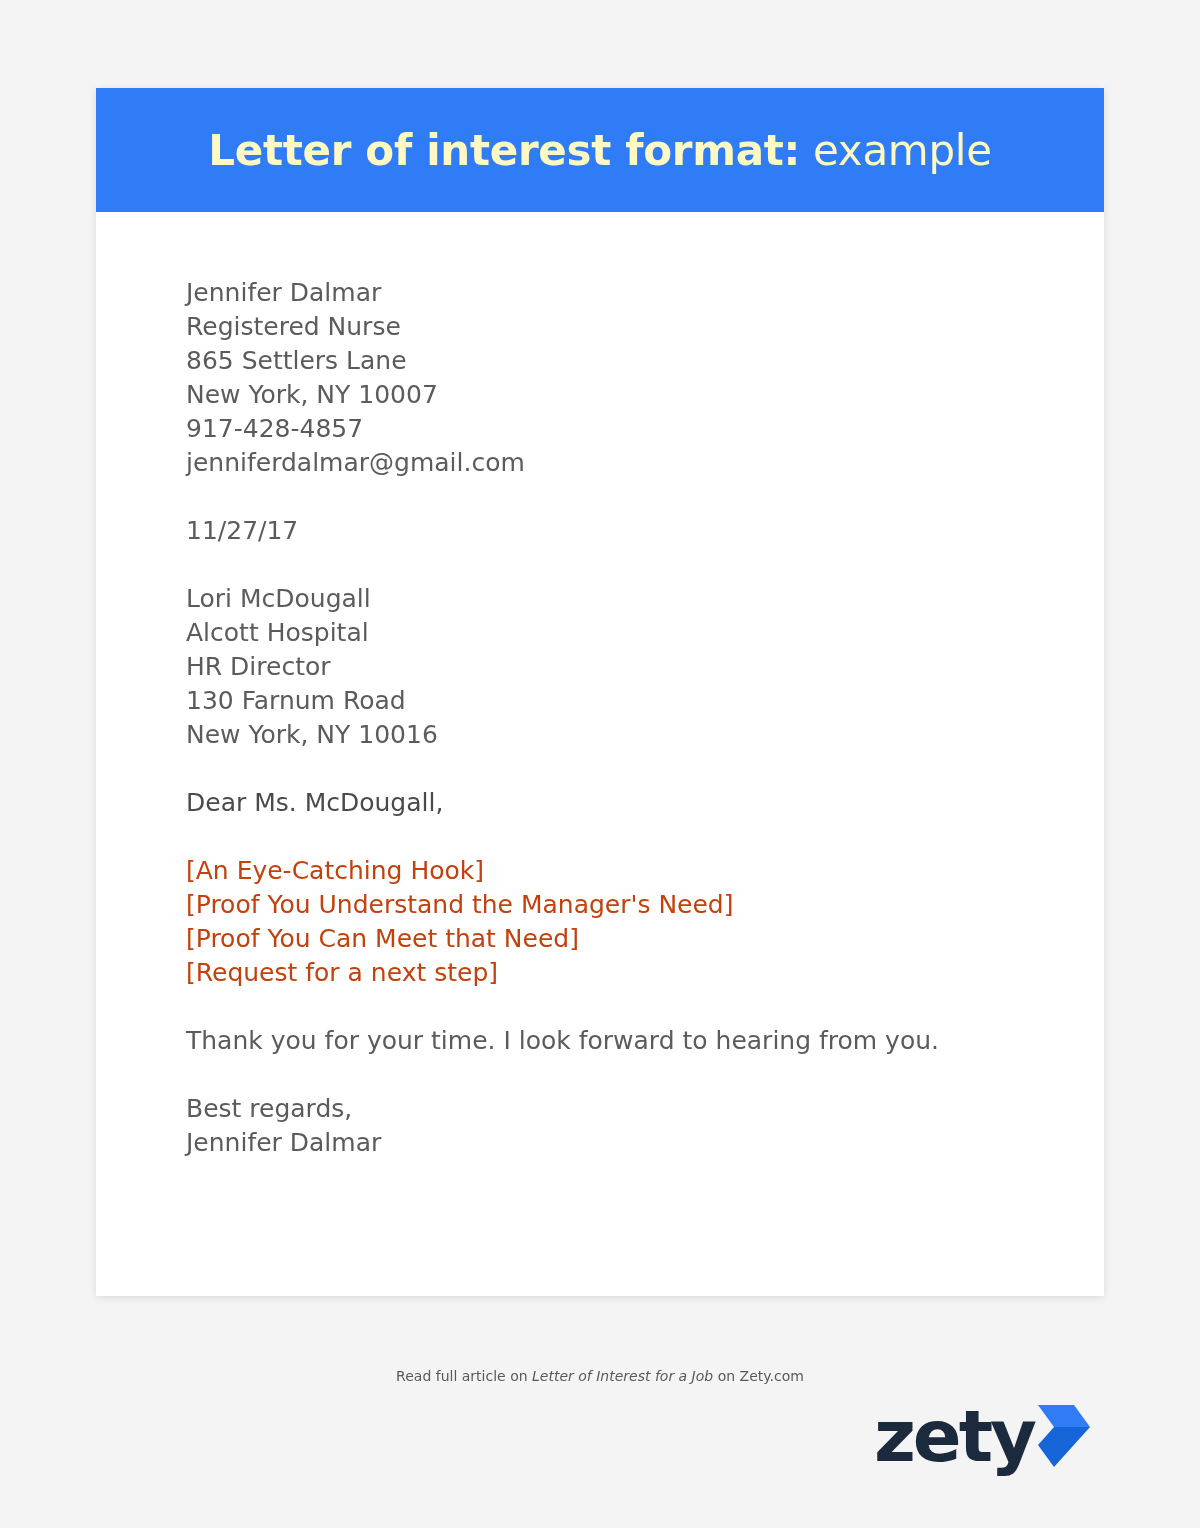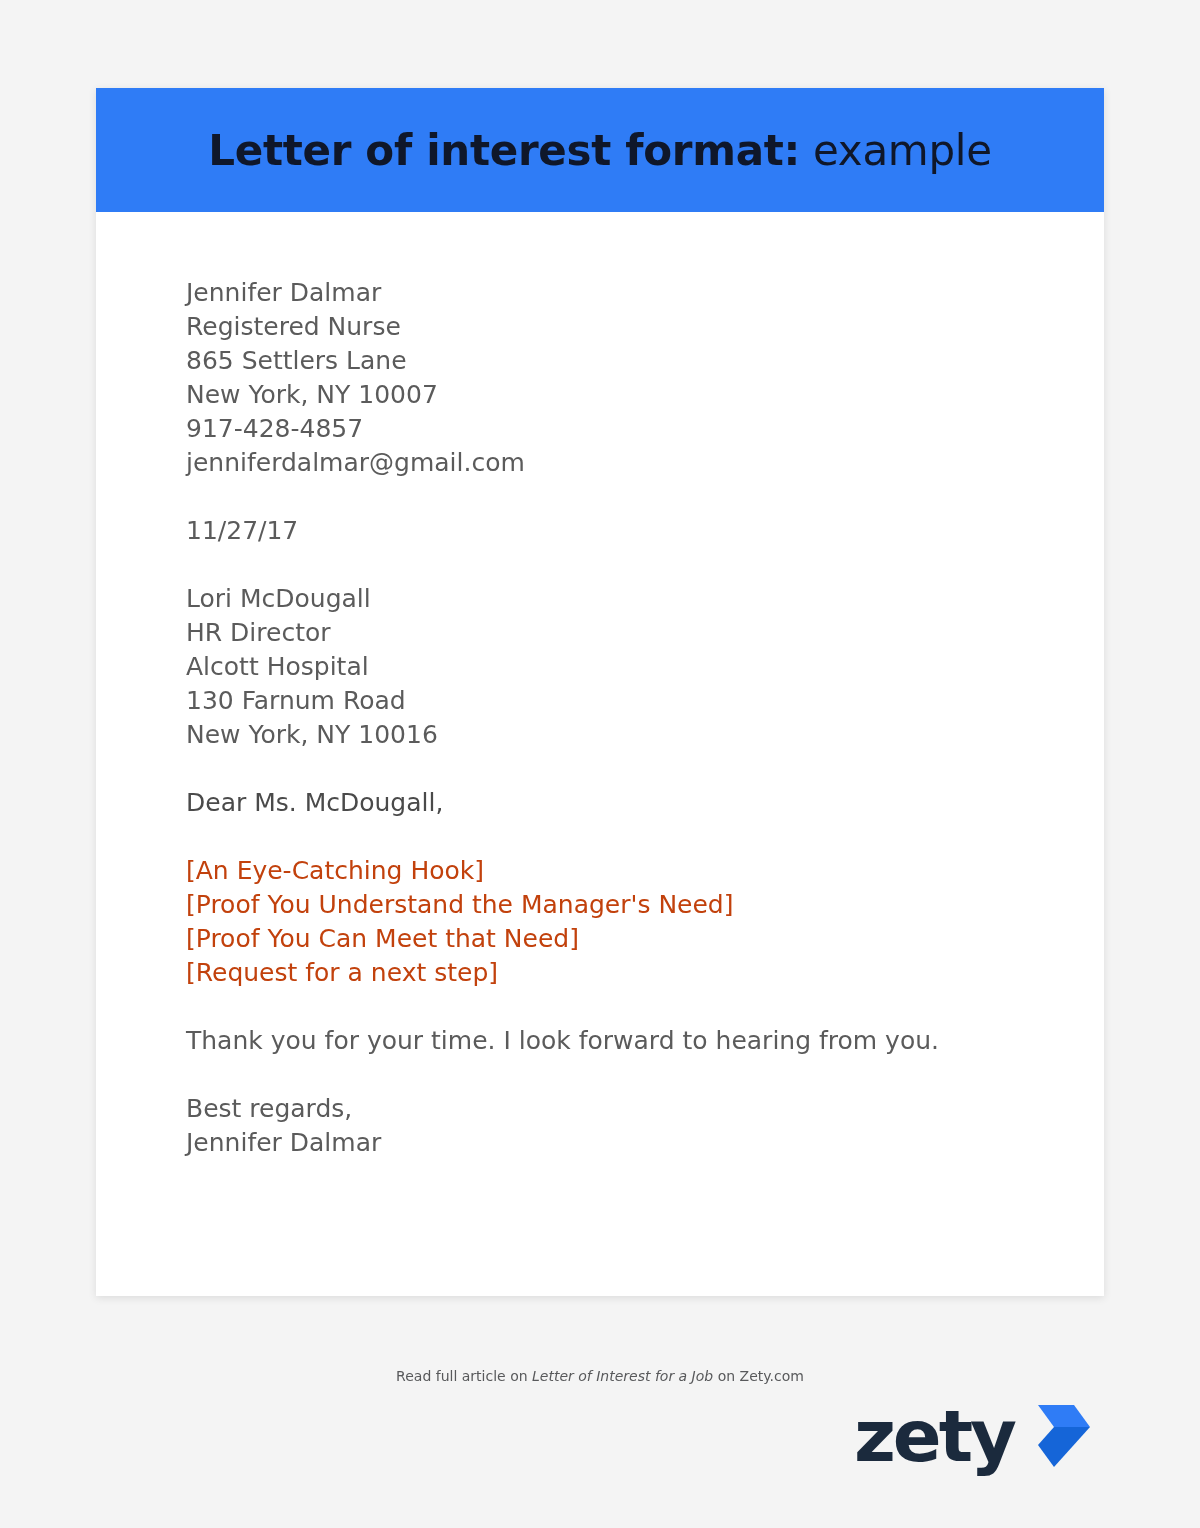--- a/index.html
+++ b/index.html
@@ -28,21 +28,21 @@
     box-shadow: 0 2px 8px rgba(0,0,0,0.10);
   }
   .card-header {
     height: 124px;
     background: #2f7cf6;
     display: flex;
     align-items: center;
     justify-content: center;
   }
   .card-title {
-    color: #0f172a;
+    color: #fef9c3;
     font-size: 42px;
     letter-spacing: -0.3px;
     white-space: nowrap;
   }
   .card-title .bold {
     font-weight: bold;
   }
   .card-title .light {
     font-weight: normal;
   }
@@ -78,21 +78,21 @@
   }
   .footnote .em {
     font-style: italic;
   }
   .logo {
     position: absolute;
     right: 110px;
     top: 1400px;
     display: flex;
     align-items: center;
-    gap: 20px;
+    gap: 0;
   }
   .logo-word {
     font-size: 72px;
     font-weight: bold;
     color: #1b2a3d;
     letter-spacing: -3px;
     line-height: 72px;
   }
   .logo-mark {
     width: 56px;
@@ -124,22 +124,22 @@
         <div class="line">917-428-4857</div>
         <div class="line">jenniferdalmar@gmail.com</div>
       </div>
 
       <div class="block">
         <div class="line">11/27/17</div>
       </div>
 
       <div class="block">
         <div class="line">Lori McDougall</div>
+        <div class="line">Alcott Hospital</div>
         <div class="line">HR Director</div>
-        <div class="line">Alcott Hospital</div>
         <div class="line">130 Farnum Road</div>
         <div class="line">New York, NY 10016</div>
       </div>
 
       <div class="block">
         <div class="line salutation">Dear Ms. McDougall,</div>
       </div>
 
       <div class="block dark">
         <div class="line">[An Eye-Catching Hook]</div>

